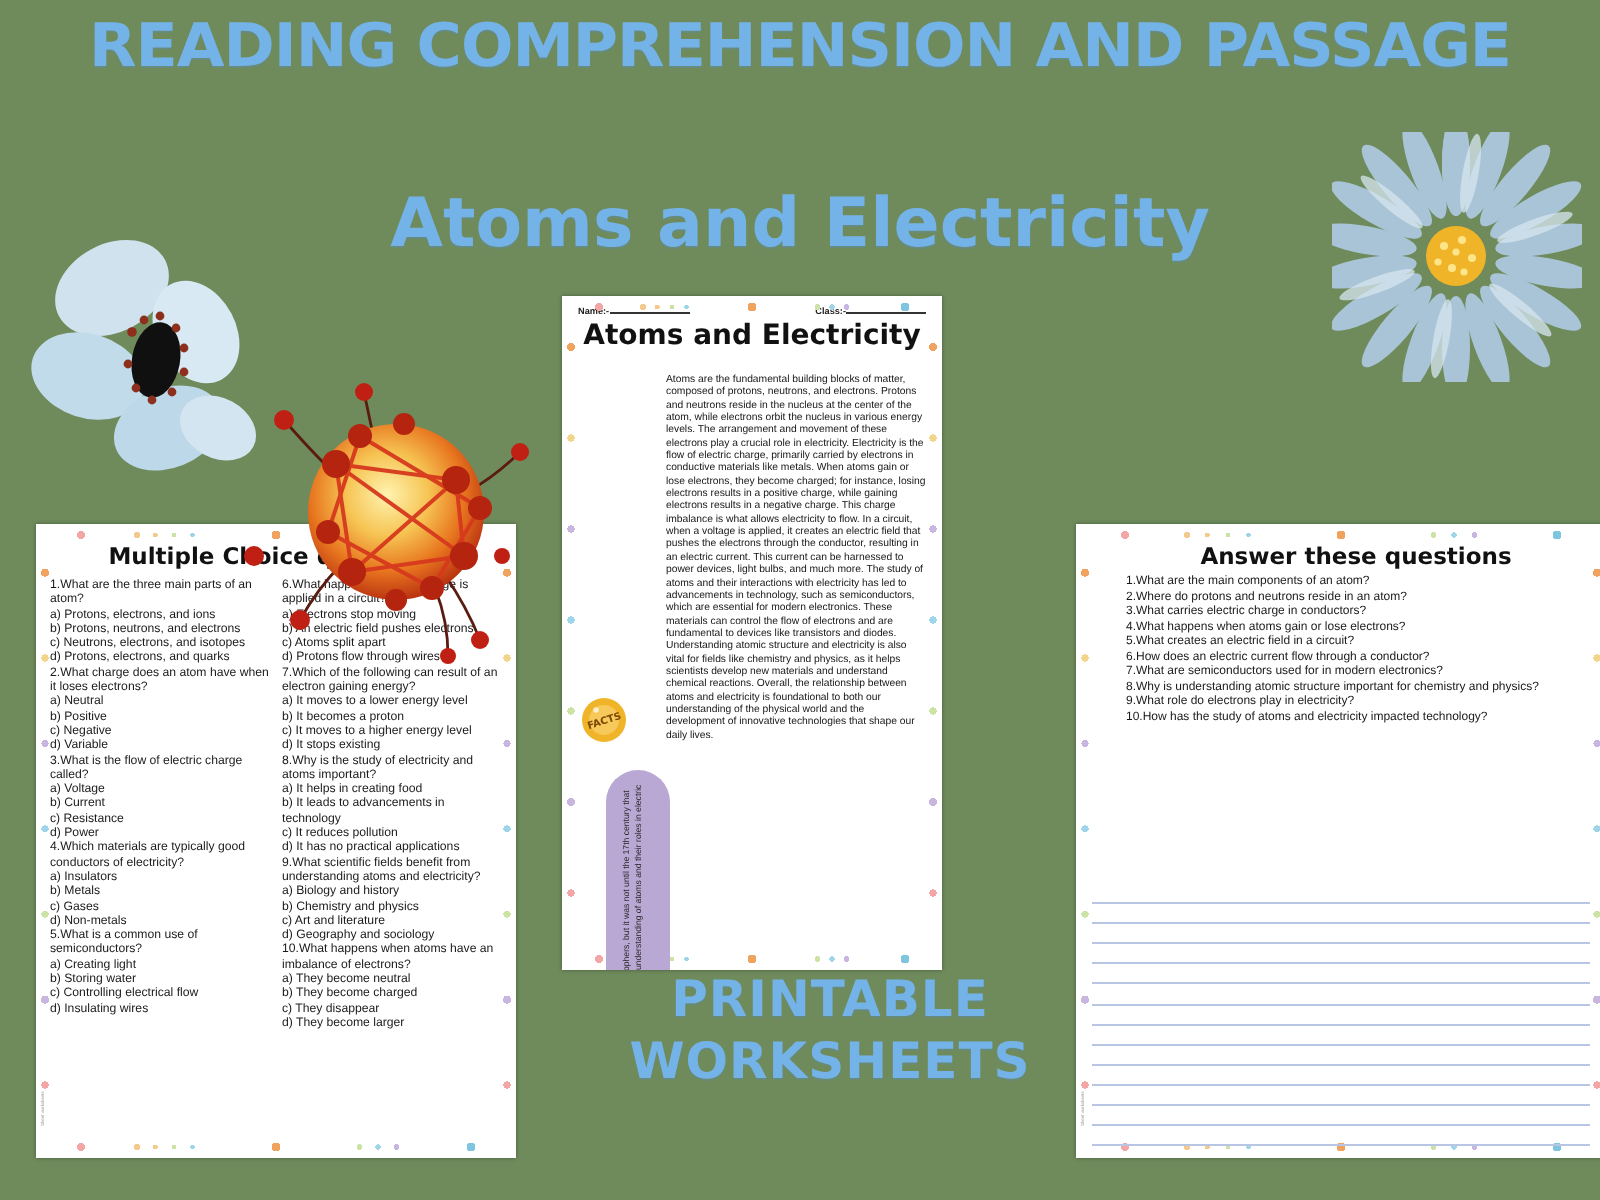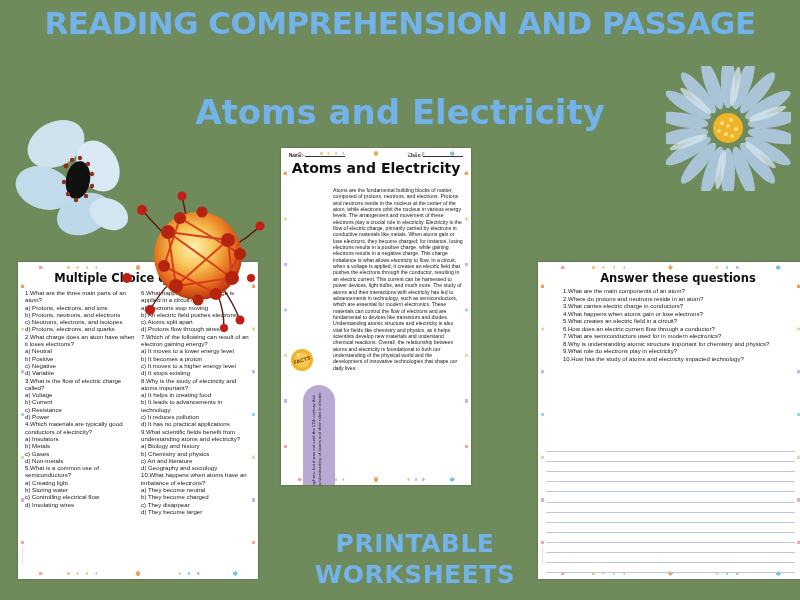--- a/index.html
+++ b/index.html
@@ -33,21 +33,20 @@
   .promo{
     position:absolute;left:300px;top:484px;width:230px;
     text-align:center;
     font-family:"DejaVu Sans",sans-serif;
     font-weight:bold;
     font-size:25px;
     line-height:31px;
     color:#74b3e8;
     letter-spacing:0.5px;
     text-shadow:0 1px 0 rgba(90,140,190,.3);
-    margin-top:44px;
   }
   
   .flower{position:absolute;}
   
   .page{
     position:absolute;background:#ffffff;
     box-shadow:0 0 2px rgba(0,0,0,.35);
     overflow:hidden;
   }
   .dotline{

